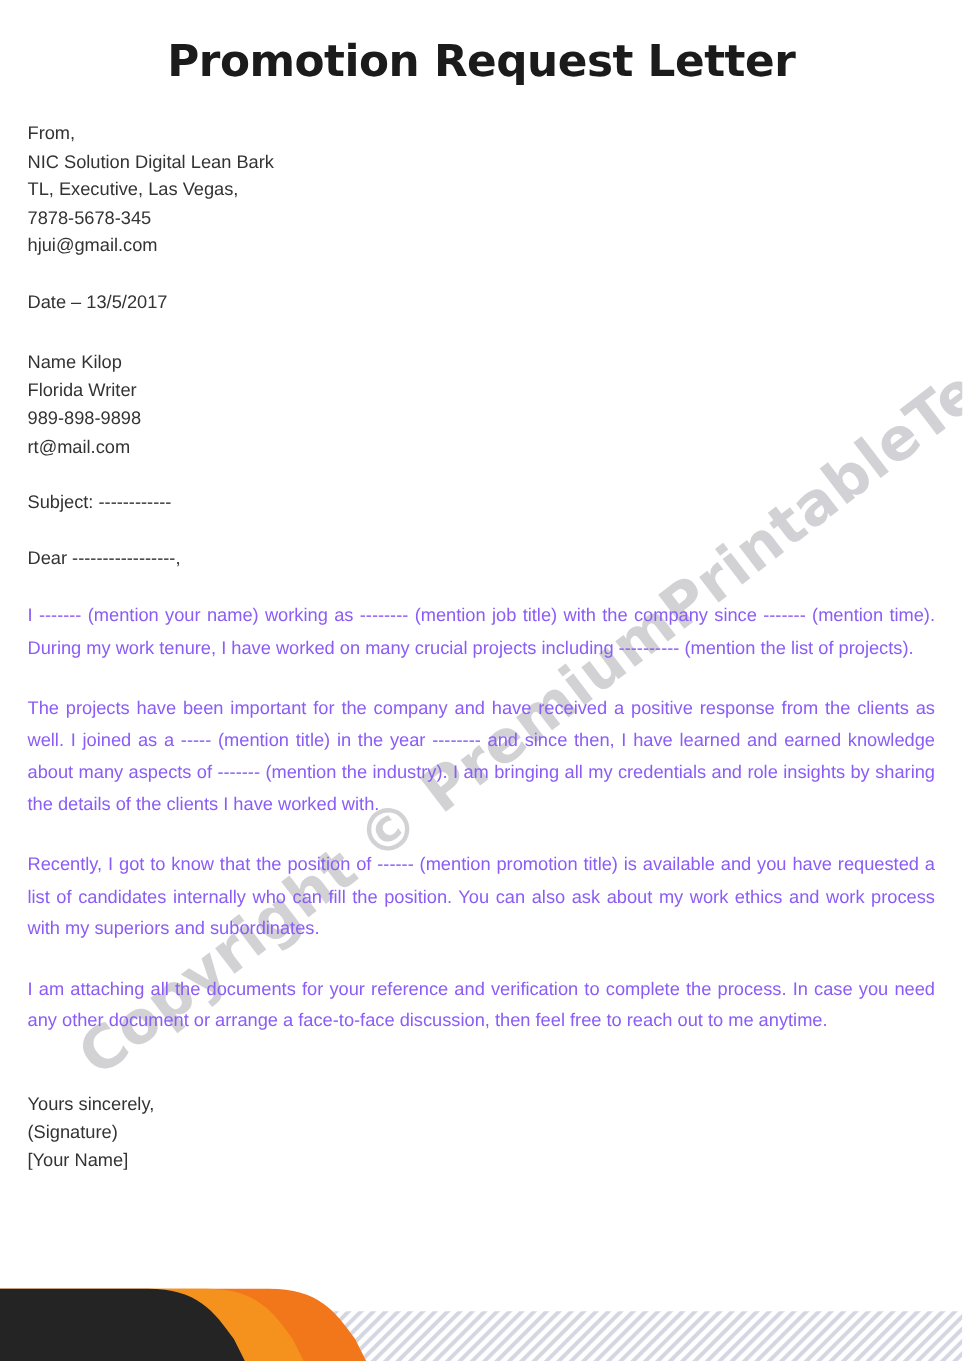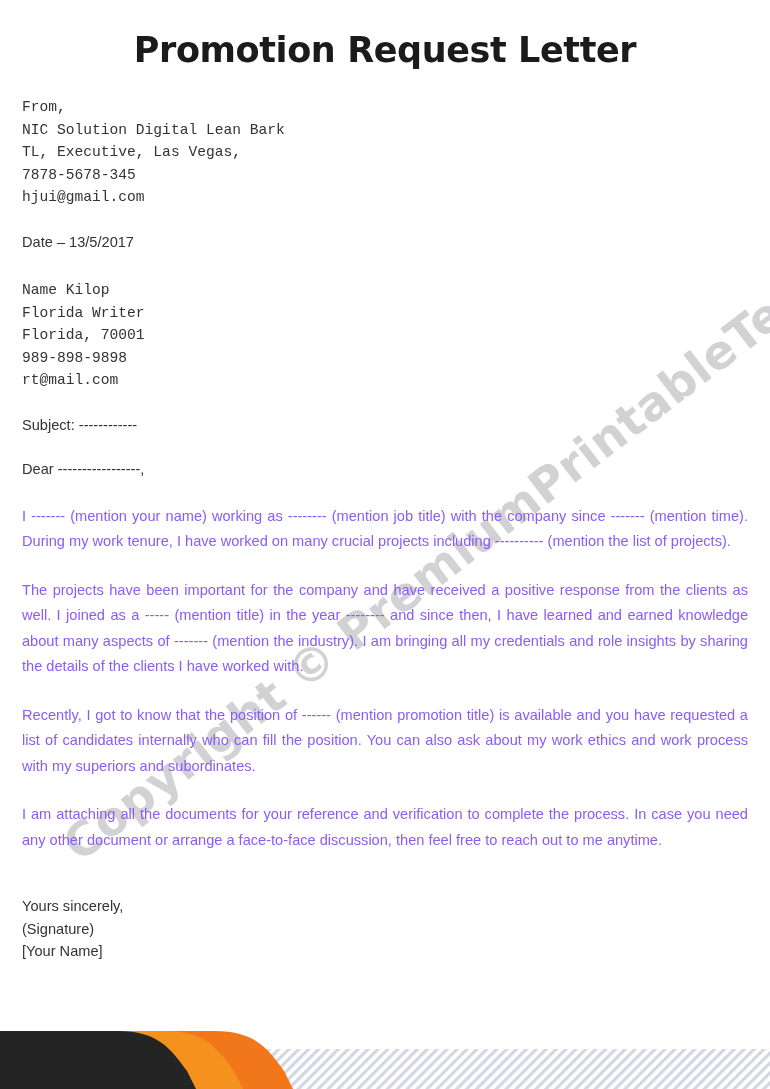--- a/index.html
+++ b/index.html
@@ -69,21 +69,20 @@
 
   .block {
     margin-top: 26px;
     font-size: 14.6px;
     line-height: 22.5px;
     color: #333335;
   }
   .block .line {
     display: block;
     white-space: pre-wrap;
-    font-family: Liberation Mono, monospace;
   }
 
   .field-line {
     margin-top: 22px;
     font-size: 14.6px;
     line-height: 22.5px;
     color: #333335;
     white-space: pre-wrap;
   }
 
@@ -134,21 +133,20 @@
       <span class="line">TL, Executive, Las Vegas,</span>
       <span class="line">7878-5678-345</span>
       <span class="line">hjui@gmail.com</span>
     </div>
 
     <div class="field-line">Date – 13/5/2017</div>
 
     <div class="block">
       <span class="line">Name Kilop</span>
       <span class="line">Florida Writer</span>
-      <span class="line">Florida, 70001</span>
       <span class="line">989-898-9898</span>
       <span class="line">rt@mail.com</span>
     </div>
 
     <div class="field-line">Subject: ------------</div>
 
     <div class="field-line">Dear -----------------,</div>
 
     <p class="para">I ------- (mention your name) working as -------- (mention job title) with the company since ------- (mention time). During my work tenure, I have worked on many crucial projects including ---------- (mention the list of projects).</p>
     <p class="para">The projects have been important for the company and have received a positive response from the clients as well. I joined as a ----- (mention title) in the year -------- and since then, I have learned and earned knowledge about many aspects of ------- (mention the industry). I am bringing all my credentials and role insights by sharing the details of the clients I have worked with.</p>

